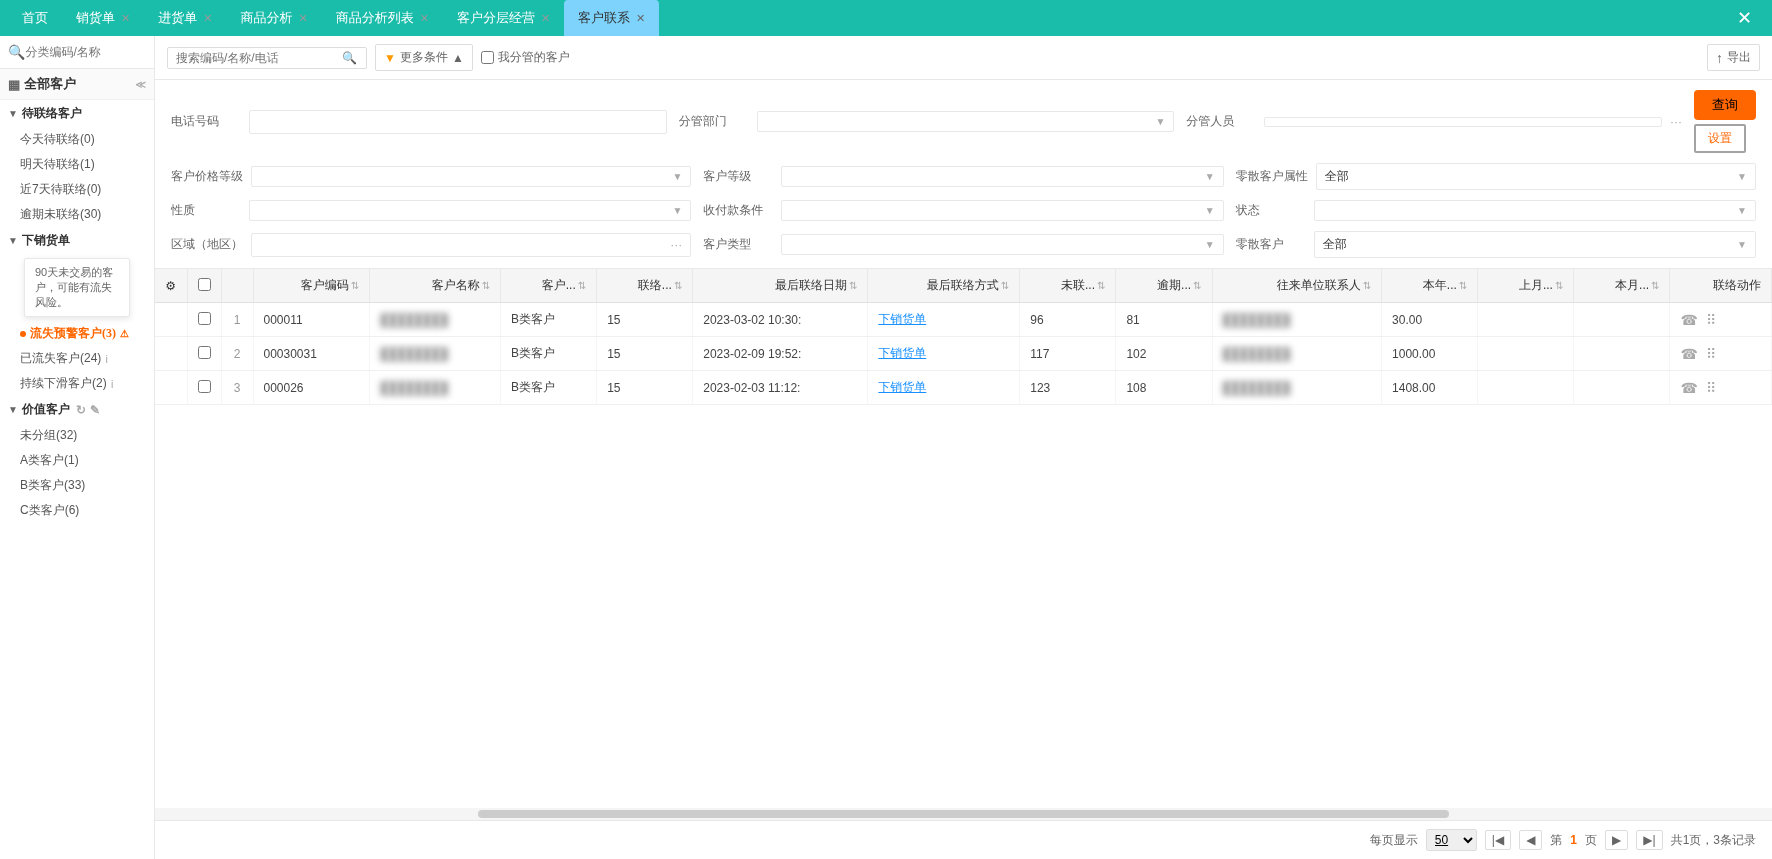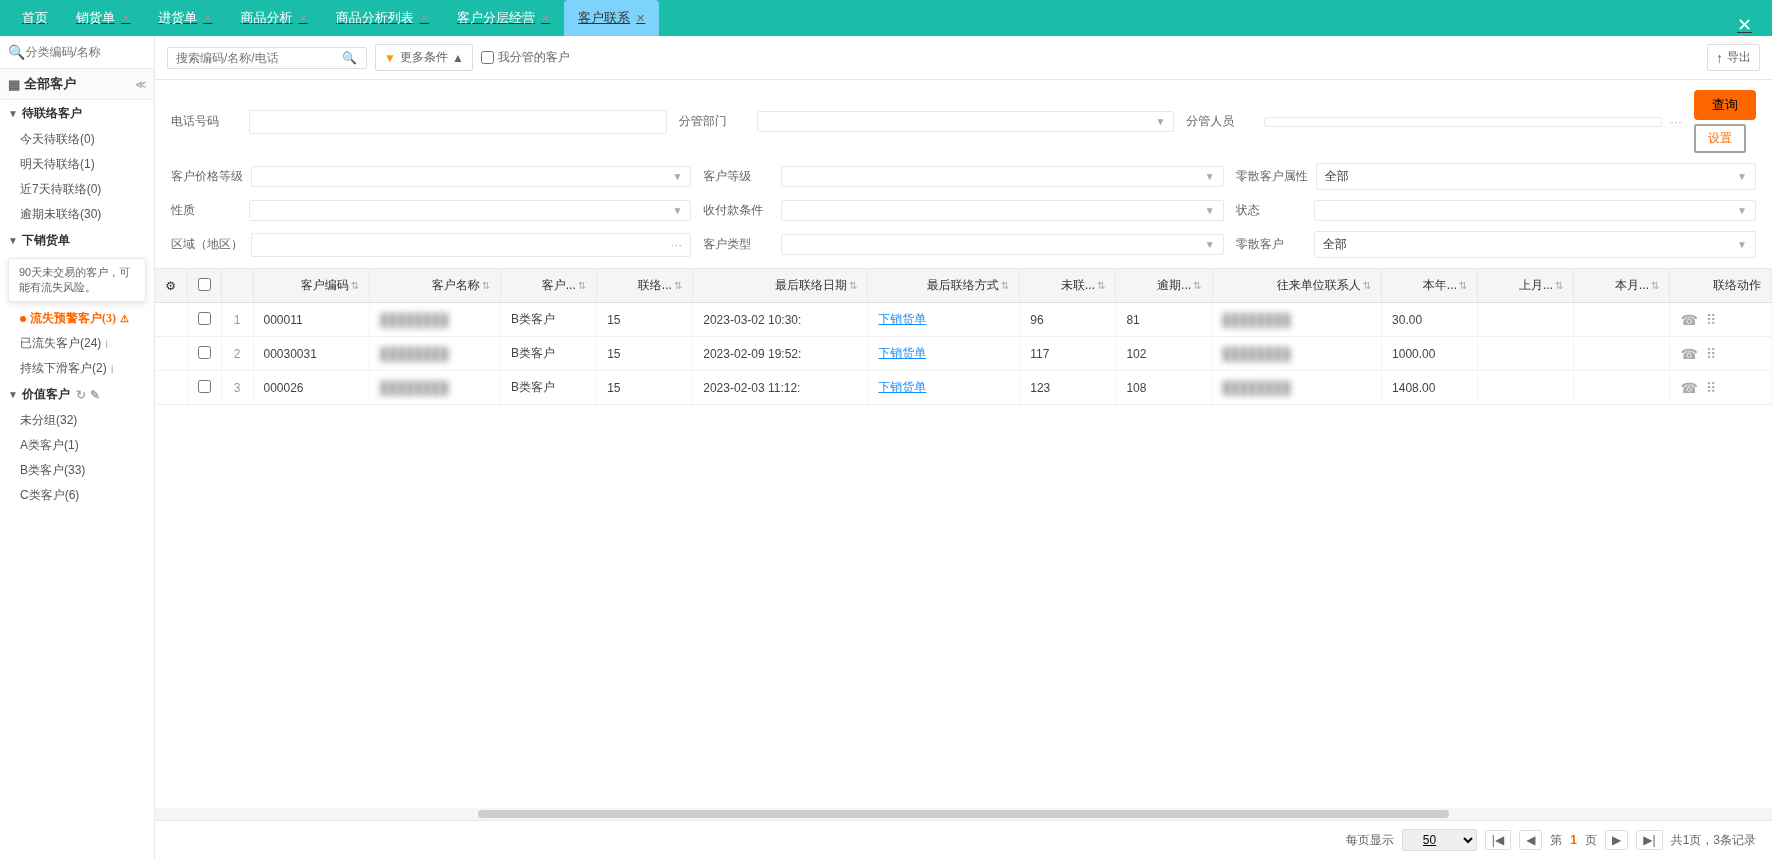--- a/index.html
+++ b/index.html
@@ -1,20 +1,20 @@
 <!DOCTYPE html>
 <html><head>
   <meta charset="utf-8">
   <style>
     * { margin: 0; padding: 0; box-sizing: border-box; }
     body { font-family: 'Microsoft YaHei', Arial, sans-serif; font-size: 12px; background: #f5f5f5; color: #333; width: 1772px; height: 859px; overflow: hidden; }
 
     
     .tab-bar {
-      display: flex; align-items: flex-end; background: #1abcaa; height: 36px; padding: 0 8px; text-decoration: underline;
+      display: flex; align-items: center; background: #1abcaa; height: 36px; padding: 0 8px;
     }
     .tab-item {
       display: flex; align-items: center; padding: 0 14px; height: 36px; color: #fff;
       font-size: 13px; cursor: pointer; white-space: nowrap; position: relative;
     }
     .tab-item.home { background: transparent; }
     .tab-item.active { background: #7dd3fc; color: #333; border-radius: 4px 4px 0 0; }
     .tab-item .close-icon { margin-left: 6px; font-size: 11px; color: #999; cursor: pointer; }
     .tab-item.active .close-icon { color: #666; }
     .tab-bar-right { margin-left: auto; color: #fff; font-size: 18px; cursor: pointer; padding: 0 12px; }
@@ -52,21 +52,21 @@
       padding: 4px 8px 4px 20px; cursor: pointer; color: #555; font-size: 12px;
       display: flex; align-items: center;
     }
     .sidebar-item.active { color: #ff6600; font-weight: bold; font-family: Liberation Serif, serif; }
     .sidebar-item .dot { width: 6px; height: 6px; border-radius: 50%; background: #ff6600; margin-right: 4px; display: none; }
     .sidebar-item.active .dot { display: inline-block; }
     .sidebar-item .warning-icon { margin-left: 4px; color: #ff6600; font-size: 10px; }
 
     .tooltip-box {
       background: #fff; border: 1px solid #e8e8e8; padding: 6px 10px; font-size: 11px;
-      color: #666; margin: 4px 8px; border-radius: 2px; box-shadow: 0 2px 6px rgba(0,0,0,0.1);
+      color: #666; margin: 4px 24px; border-radius: 2px; box-shadow: 0 2px 6px rgba(0,0,0,0.1);
     }
 
     
     .content-area { flex: 1; display: flex; flex-direction: column; overflow: hidden; }
 
     
     .filter-bar {
       display: flex; align-items: center; padding: 8px 12px; background: #fff;
       border-bottom: 1px solid #e8e8e8; gap: 8px;
     }
@@ -147,21 +147,21 @@
     .link-text { color: #1890ff; text-decoration: underline; cursor: pointer; }
     .blurred { color: transparent; text-shadow: 0 0 6px #aaa; user-select: none; }
     .action-icons { display: flex; gap: 8px; align-items: center; }
     .action-icon { color: #aaa; cursor: pointer; font-size: 14px; }
 
     
     .pagination {
       display: flex; align-items: center; justify-content: flex-end; padding: 8px 16px;
       background: #fff; border-top: 1px solid #e8e8e8; gap: 8px; font-size: 12px; color: #666;
     }
-    .pagination select { border: 1px solid #ddd; padding: 2px 16px; border-radius: 2px; font-size: 12px; text-decoration: underline; }
+    .pagination select { border: 1px solid #ddd; padding: 2px 4px; border-radius: 2px; font-size: 12px; text-decoration: underline; }
     .pagination-btn {
       border: 1px solid #ddd; background: #fff; padding: 2px 6px; border-radius: 2px;
       cursor: pointer; color: #666; font-size: 12px;
     }
     .pagination-btn:disabled { color: #ccc; cursor: default; }
     .page-current { color: #ff6600; font-weight: bold; }
 
     
     .table-scroll-bar { height: 12px; background: #f5f5f5; position: relative; }
     .table-scroll-thumb { height: 8px; margin: 2px auto; width: 60%; background: #ccc; border-radius: 4px; }

